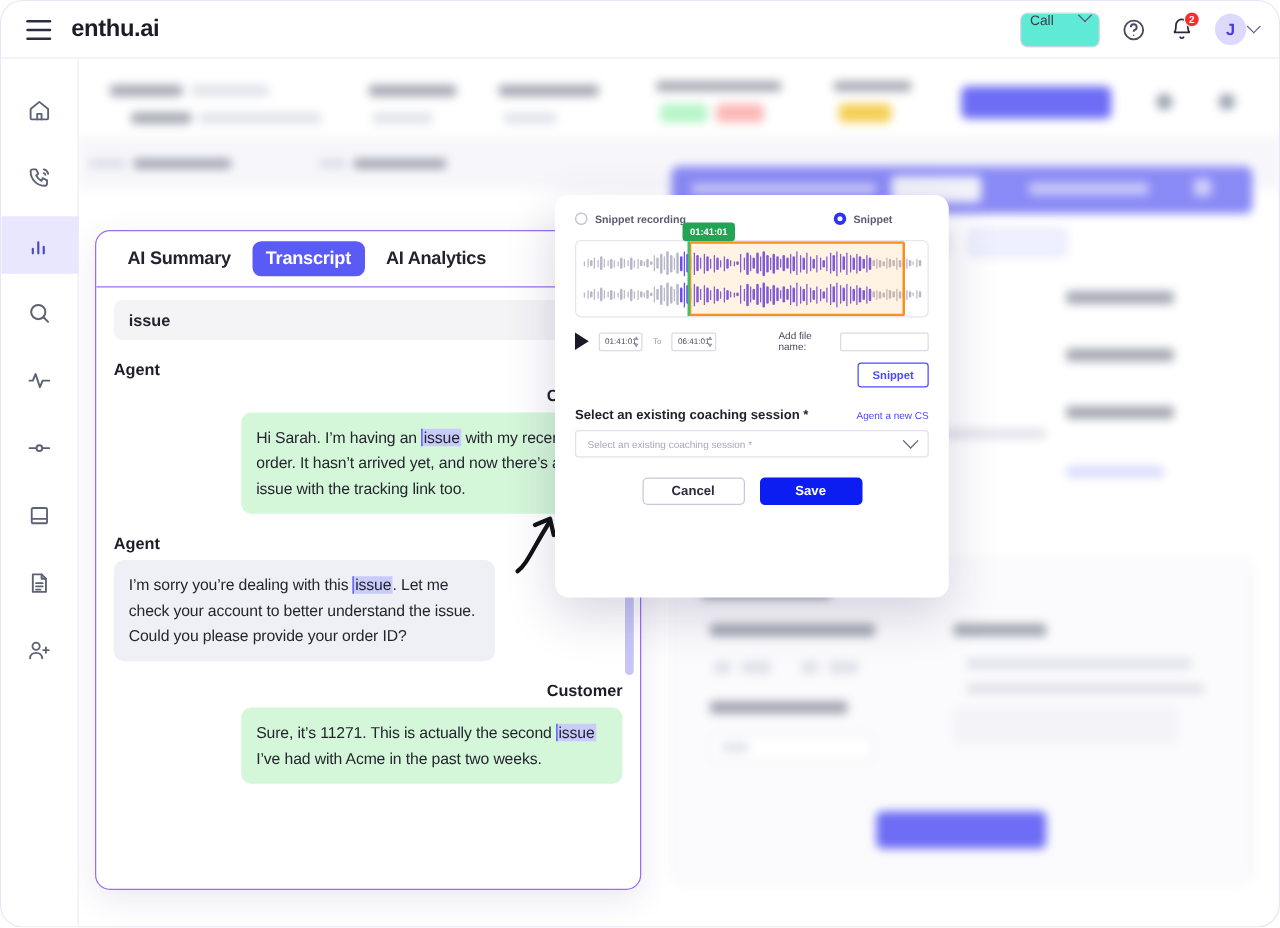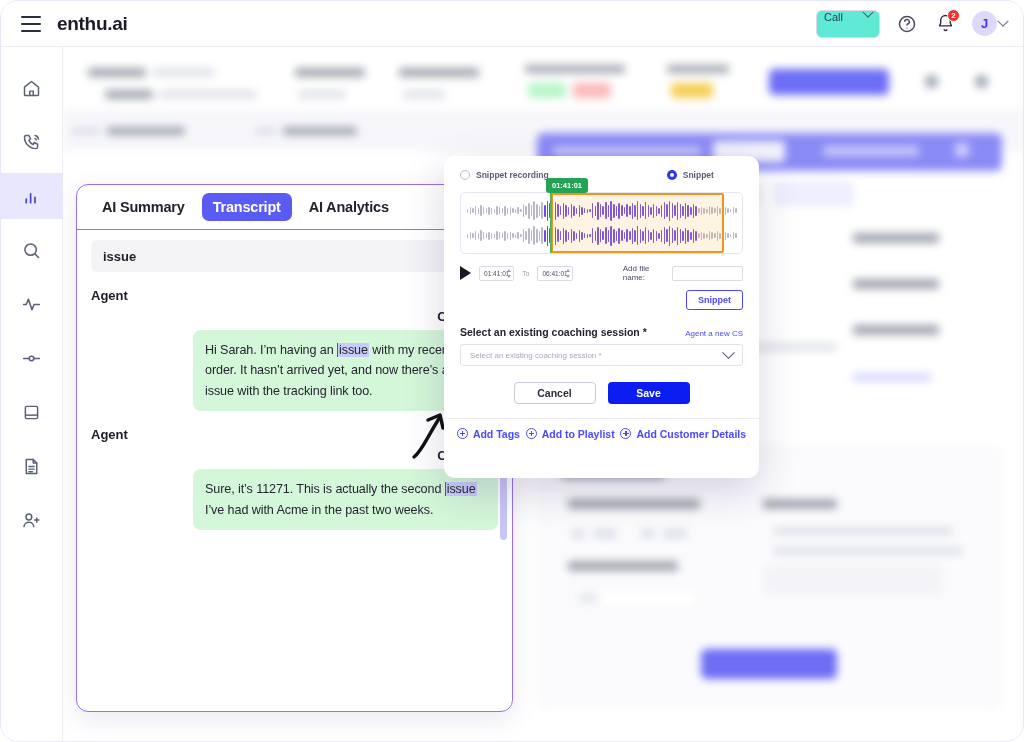--- a/index.html
+++ b/index.html
@@ -351,20 +351,21 @@
         <span class="navs">
           <span class="cv down"></span>
           <span class="cv up"></span>
         </span>
       </div>
       <div id="messages">
           <div class="speaker">Agent</div>
           <div class="speaker right">Customer</div>
           <div class="bubble customer"><span>Hi Sarah. I’m having an </span><mark>issue</mark><span> with my recent order. It hasn’t arrived yet, and now there’s an issue with the tracking link too.</span></div>
           <div class="speaker">Agent</div>
+          <div class="bubble agent"><span>I’m sorry you’re dealing with this </span><mark>issue</mark><span>. Let me check your account to better understand the issue. Could you please provide your order ID?</span></div>
           <div class="speaker right">Customer</div>
           <div class="bubble customer"><span>Sure, it’s 11271. This is actually the second </span><mark>issue</mark><span> I’ve had with Acme in the past two weeks.</span></div>
         </div>
       <div class="vbar"></div>
     </div>
   </div>
 
   <svg class="arrow-anno" width="56" height="58" viewBox="0 0 56 58" fill="none">
     <path d="M8 54C16 48 20 36 34 14" stroke="#111" stroke-width="3.4" stroke-linecap="round"></path>
     <path d="M22 17 34 12 37 25" stroke="#111" stroke-width="3.4" stroke-linecap="round" stroke-linejoin="round" fill="none"></path>
@@ -633,29 +634,15 @@
         <span>Select an existing coaching session *</span>
         <span class="cv down"></span>
       </div>
 
       <div class="mbtns">
         <div class="btn cancel">Cancel</div>
         <div class="btn save">Save</div>
       </div>
     </div>
 
-    <div class="modal-foot">
-      <div class="foot-link">
-        <span class="plus-c"></span>
-        <span>Add Tags</span>
-      </div>
-      <div class="foot-link">
-        <span class="plus-c"></span>
-        <span>Add to Playlist</span>
-      </div>
-      <div class="foot-link">
-        <span class="plus-c"></span>
-        <span>Add Customer Details</span>
-      </div>
-    </div>
   </div>
 
 </div>
 
 </body></html>

